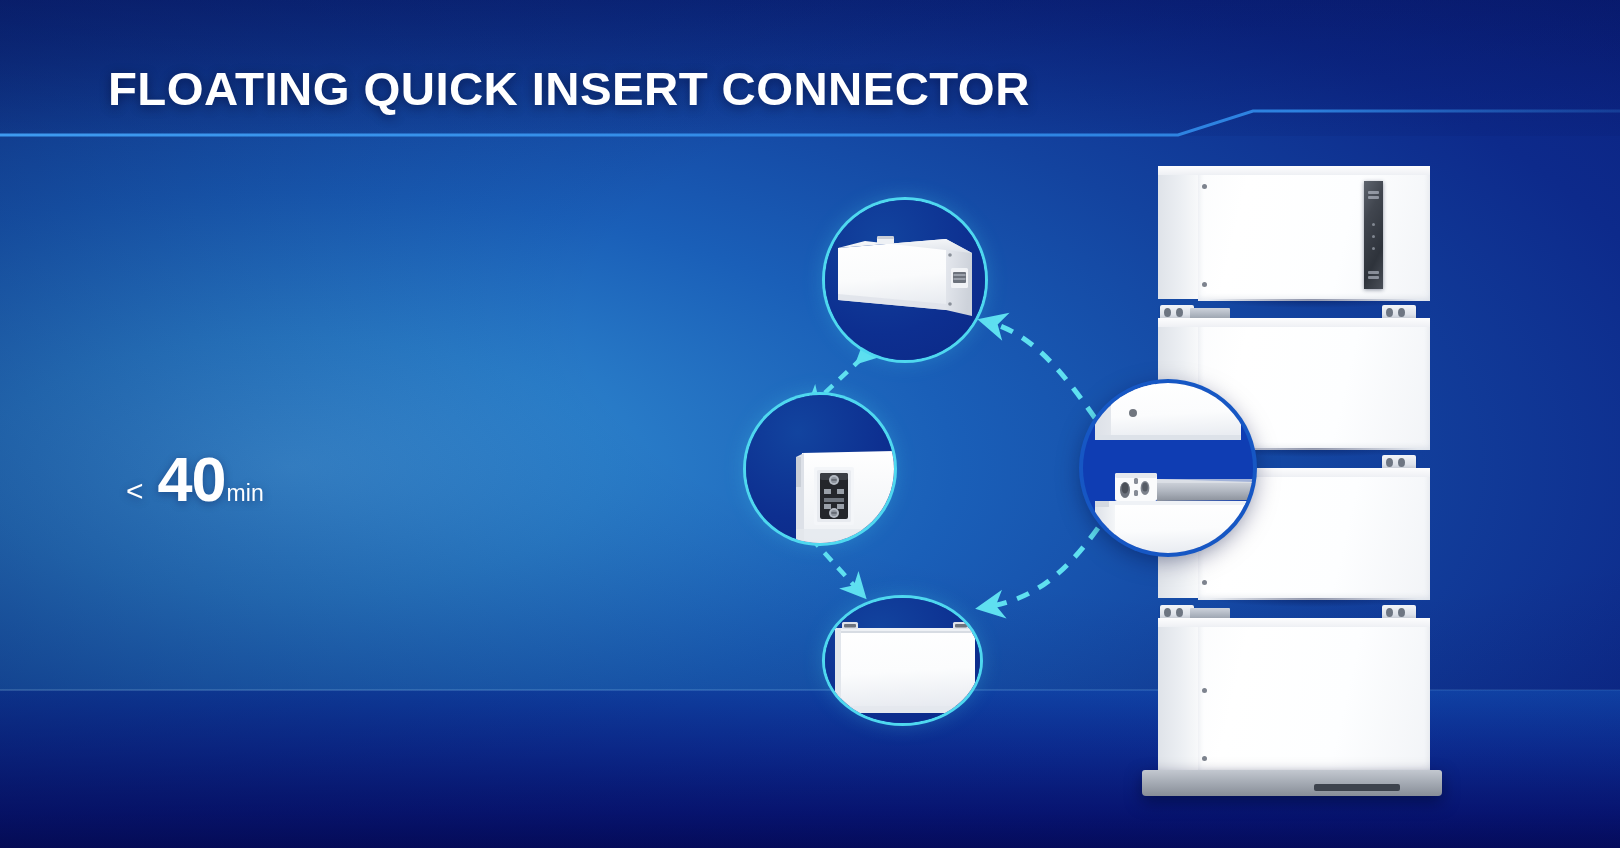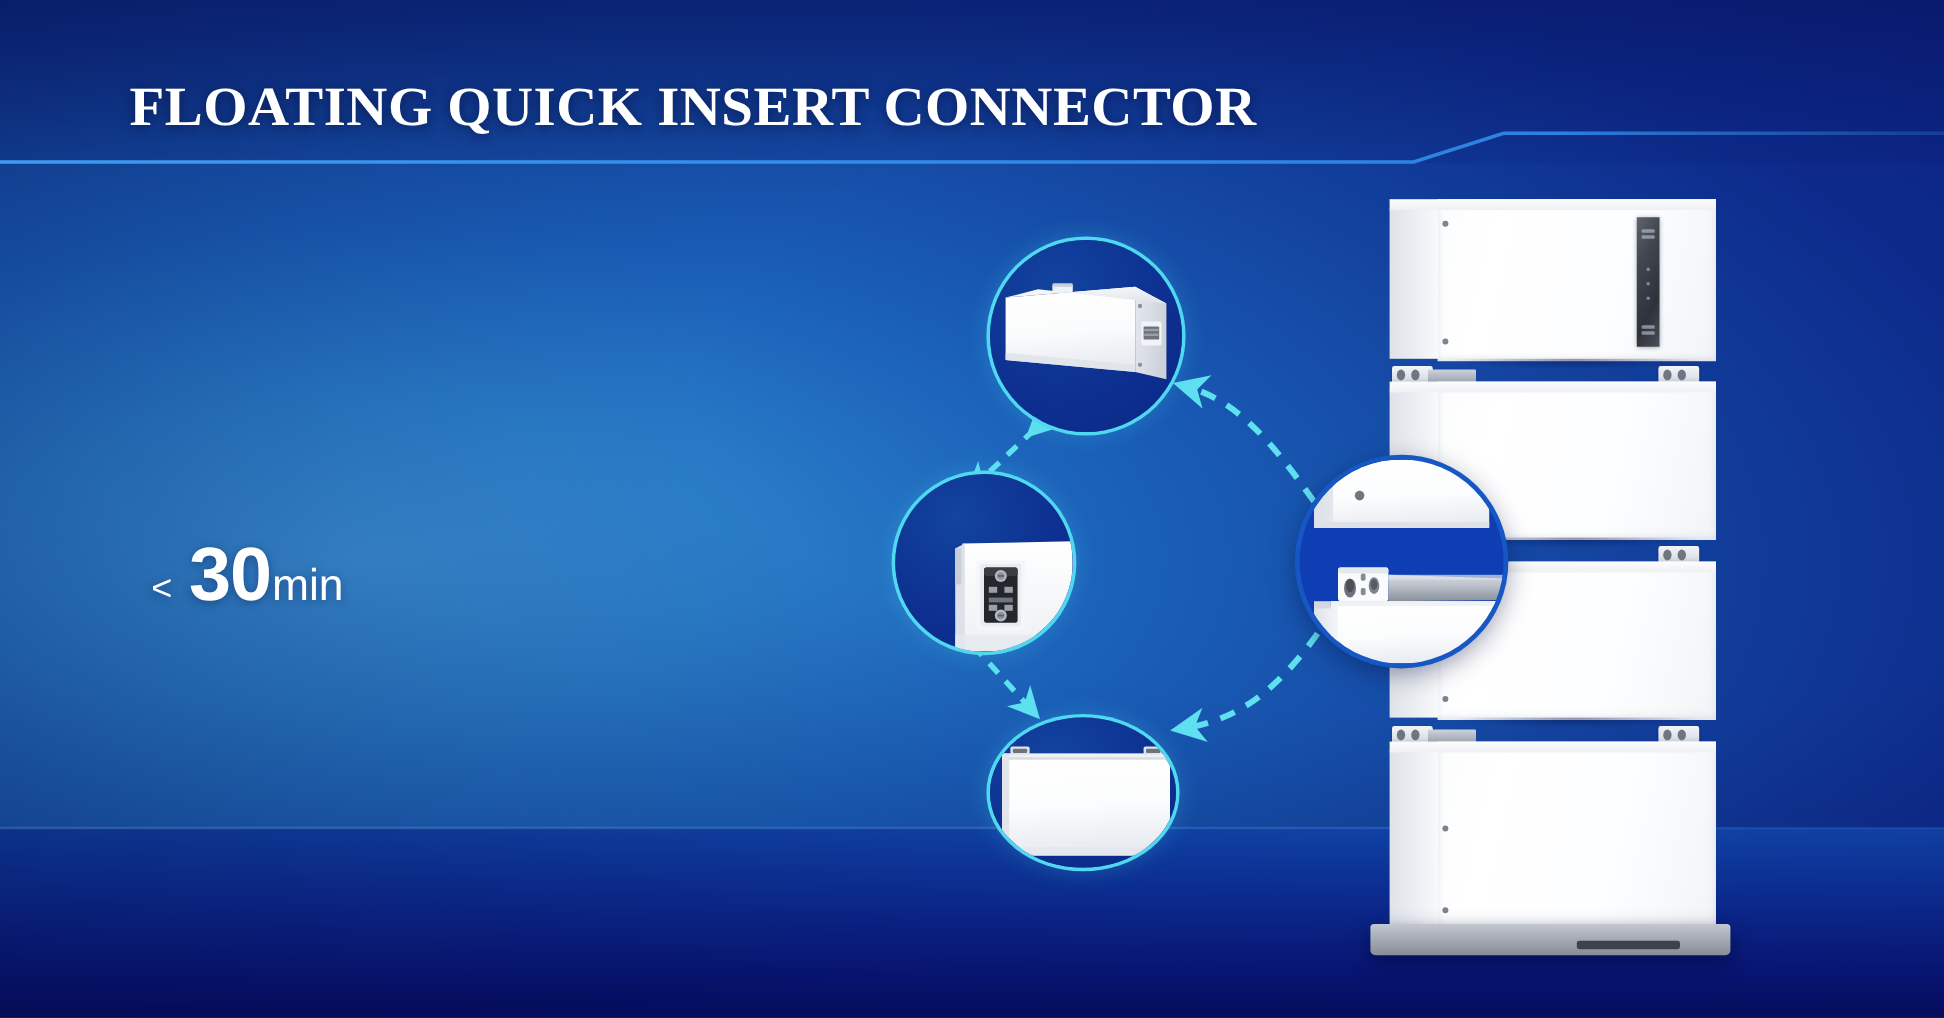--- a/index.html
+++ b/index.html
@@ -49,21 +49,20 @@
     position: absolute;
     left: 0; right: 0; top: 0; height: 136px;
     background: linear-gradient(to bottom, rgba(6,22,100,.55), rgba(6,22,100,.12));
   }
 
   
   .header {
     position: absolute;
     left: 0; right: 16px; top: 0;
     height: 138px;
-    font-family: Liberation Serif, serif;
   }
   .title {
     position: absolute;
     left: 108px;
     top: 62px;
     font-size: 46px;
     font-weight: bold;
     letter-spacing: 0.4px;
     color: #ffffff;
     white-space: nowrap;
@@ -80,21 +79,21 @@
     top: 443px;
     display: flex;
     align-items: baseline;
     color: #ffffff;
     white-space: nowrap;
     text-shadow: 0 2px 8px rgba(0,10,60,.35);
   }
   .caption .c-label { font-size: 33px; font-weight: 400; letter-spacing: .2px; }
   .caption .c-lt   { font-size: 30px; font-weight: 300; margin-left: 16px; }
   .caption .c-num  { font-size: 63px; font-weight: bold; margin-left: 14px; letter-spacing: -1px; }
-  .caption .c-unit { font-size: 37px; font-weight: 400; margin-left: 1px; }
+  .caption .c-unit { font-size: 23px; font-weight: 400; margin-left: 1px; }
 
   
   .callout {
     position: absolute;
     border-radius: 50%;
     overflow: hidden;
     background: radial-gradient(130% 130% at 35% 25%, #12449f 0%, #0d2f90 45%, #0a2480 100%);
     box-shadow: 0 0 0 3px #4fd8ef, 0 0 22px rgba(70,210,240,.32);
   }
   .callout-inner { position: absolute; inset: 0; }
@@ -232,21 +231,21 @@
           <stop offset="0.80" stop-color="#2f86e4" stop-opacity=".95"></stop>
           <stop offset="1" stop-color="#2a6fc4" stop-opacity=".35"></stop>
         </linearGradient>
       </defs>
       <path d="M0,39 L1178,39 L1253,15 L1620,15" fill="none" stroke="url(#accGrad)" stroke-width="3"></path>
     </svg>
   </div>
 
   <div class="caption">
     <span class="c-lt">&lt;</span>
-    <span class="c-num">30</span>
+    <span class="c-num">40</span>
     <span class="c-unit">min</span>
   </div>
 
   <svg style="position:absolute;left:0;top:0;width:1620px;height:848px;" viewBox="0 0 1620 848">
     <defs>
       <marker id="ah" markerWidth="7" markerHeight="7" refX="4.2" refY="3.5" orient="auto">
         <path d="M0.5,0.6 L6.4,3.5 L0.5,6.4 L2.2,3.5 Z" fill="#5fe0f0"></path>
       </marker>
     </defs>
 

